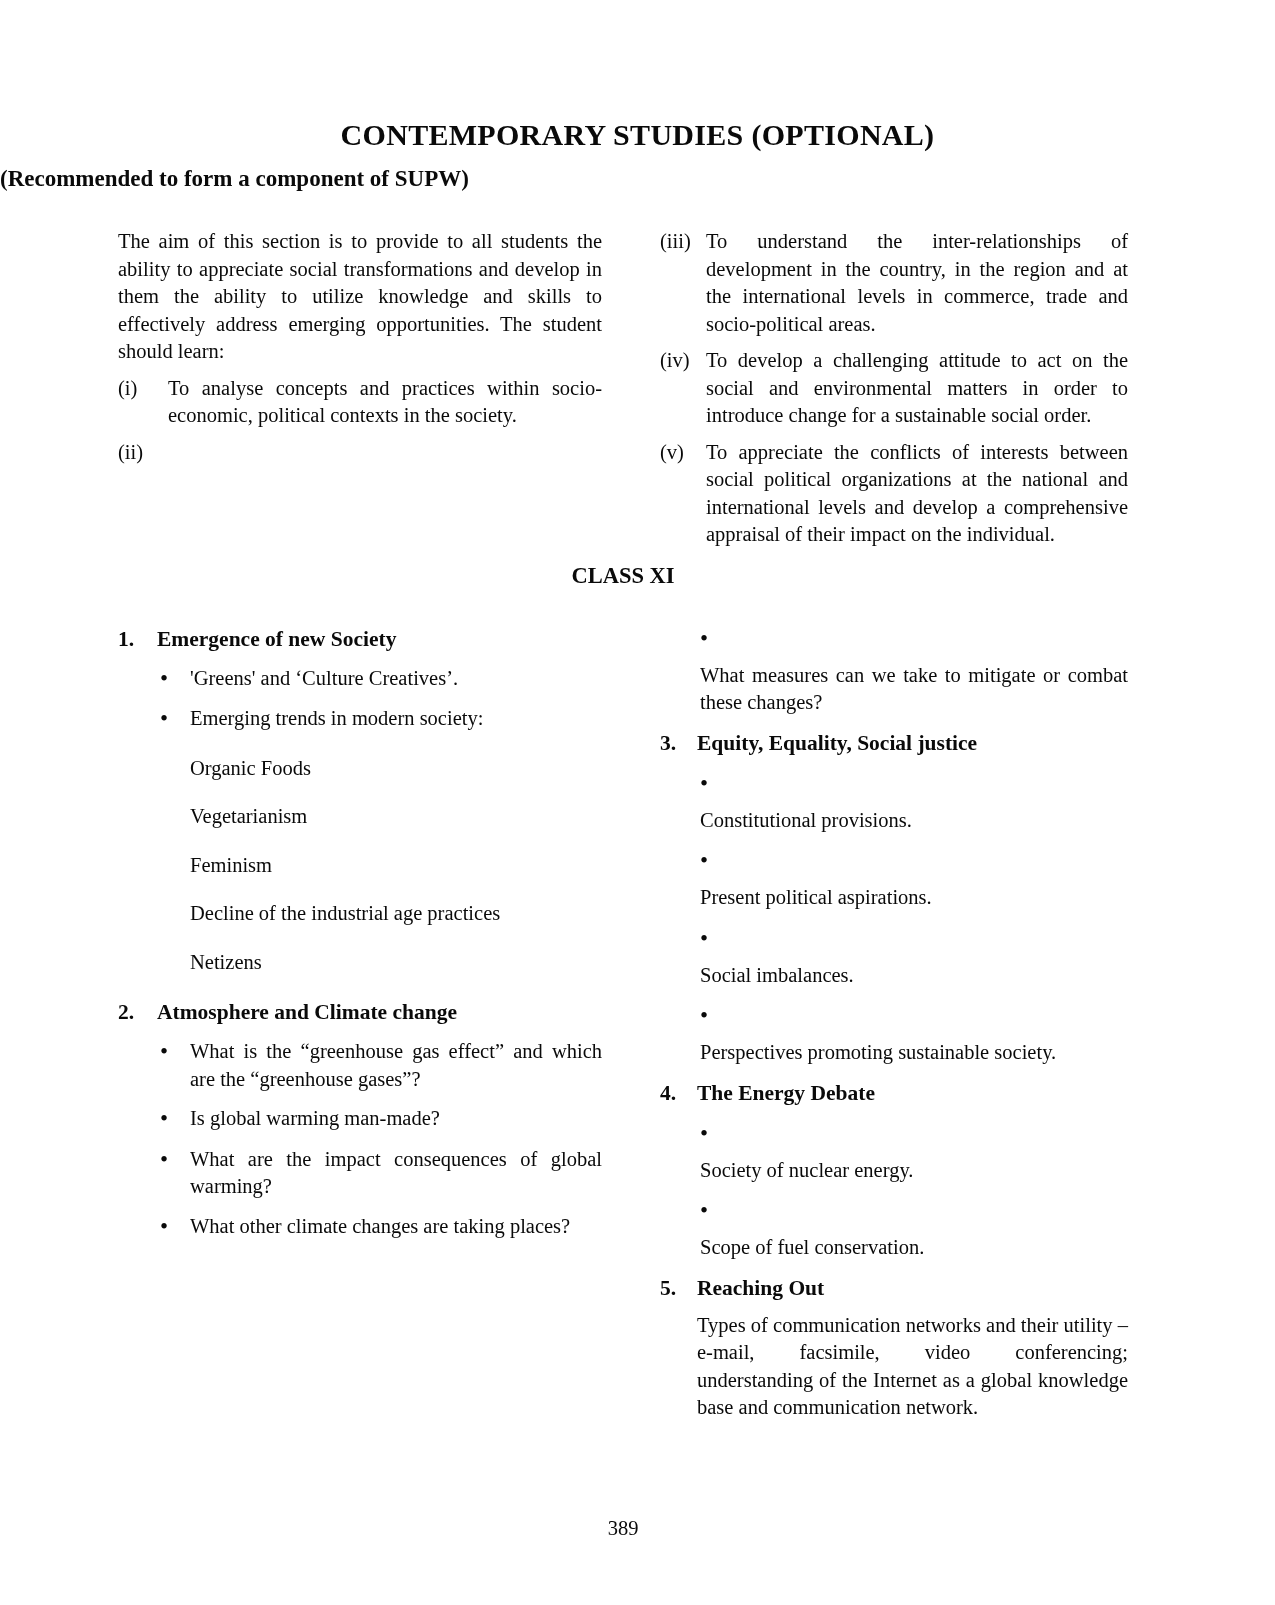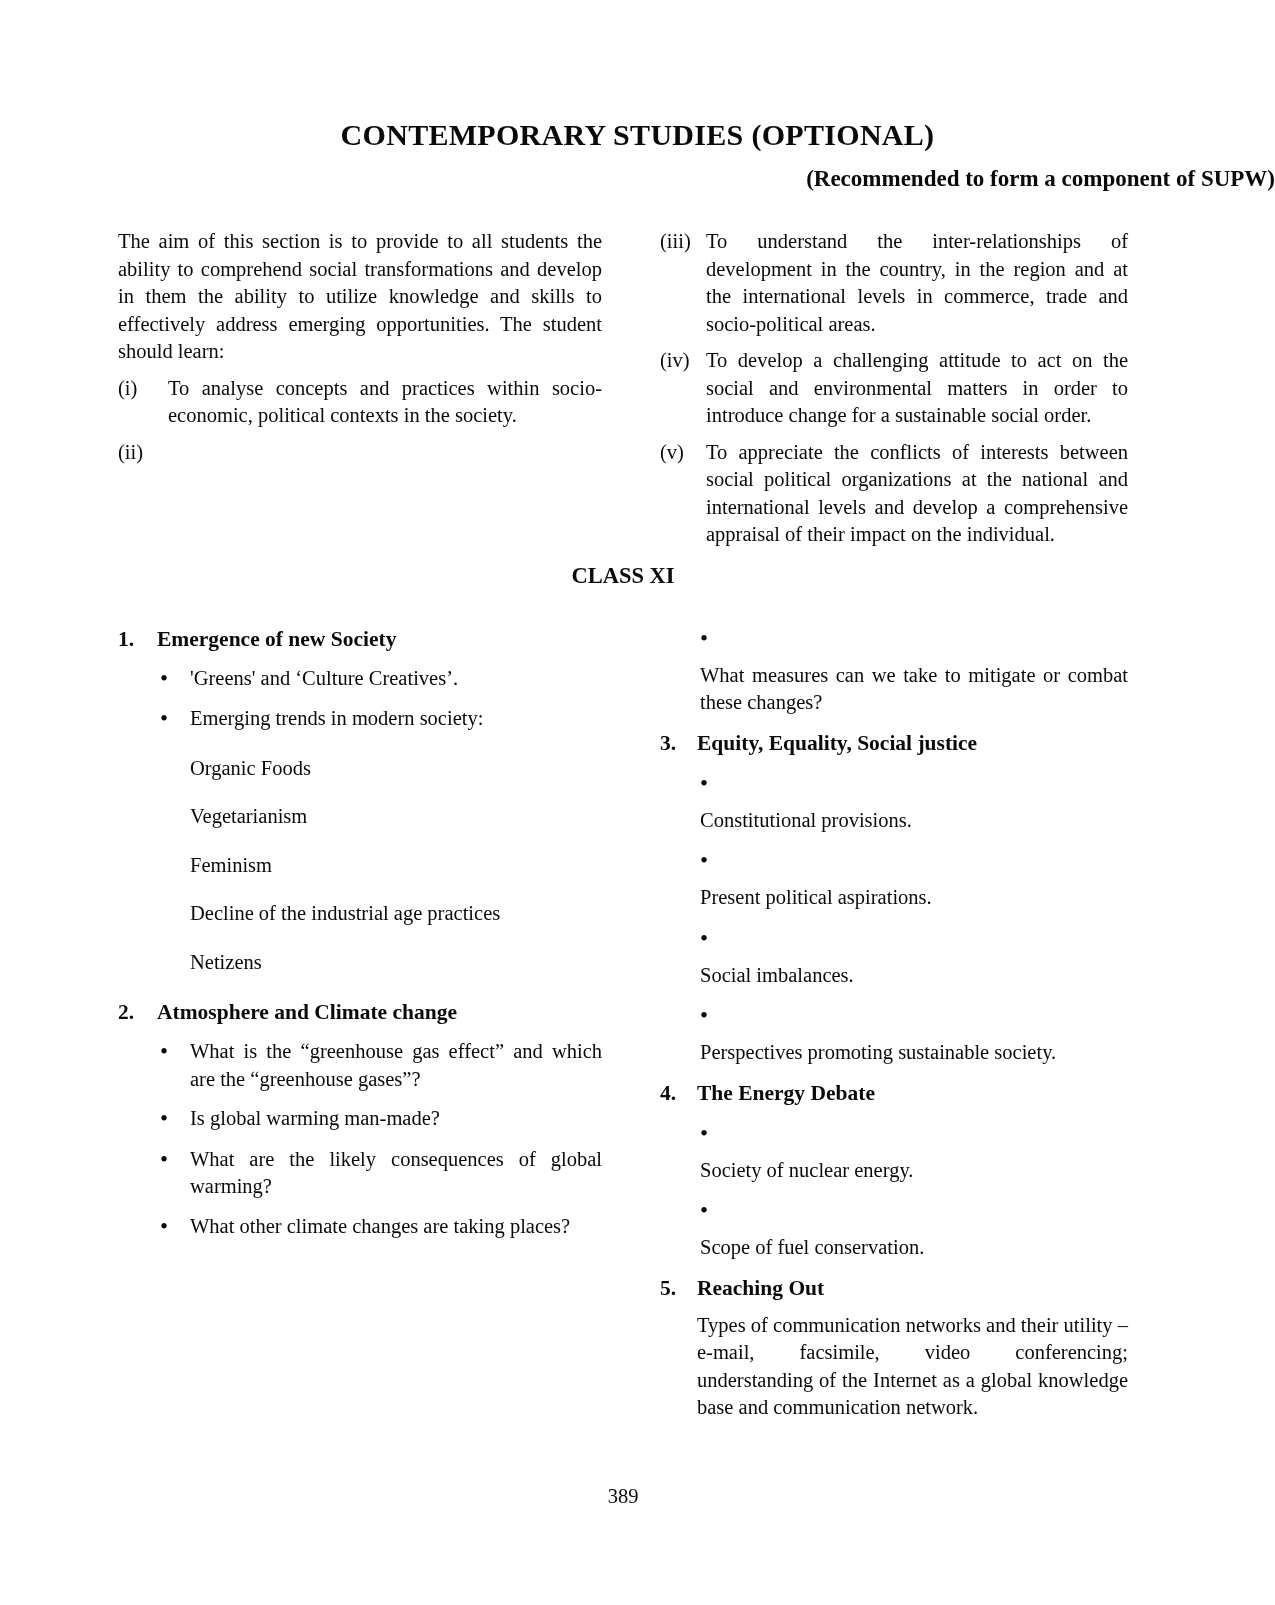--- a/index.html
+++ b/index.html
@@ -27,21 +27,21 @@
   .title {
     padding-top: 119px;
     text-align: center;
     font-size: 30px;
     line-height: 32px;
     font-weight: bold;
     letter-spacing: 0.3px;
   }
   .subtitle {
     margin-top: 15px;
-    text-align: right;
+    text-align: left;
     font-size: 23px;
     line-height: 25px;
     font-weight: bold;
   }
   .columns {
     display: flex;
     justify-content: space-between;
   }
   .col-left  { width: 484px; }
   .col-right { width: 468px; }
@@ -103,40 +103,40 @@
     line-height: 27.5px;
   }
   .sec-para {
     margin: 10px 0 0 37px;
     font-size: 20.5px;
     line-height: 27.5px;
     text-align: justify;
   }
   .page-number {
     position: absolute;
-    top: 1483px;
+    top: 1515px;
     left: 118px;
     width: 1010px;
     text-align: center;
     font-size: 20.5px;
     line-height: 27px;
   }
 </style>
 </head>
 <body>
 
 <div class="page">
 
   <div class="title">CONTEMPORARY STUDIES (OPTIONAL)</div>
   <div class="subtitle">(Recommended to form a component of SUPW)</div>
 
   <div class="content">
     <div class="columns intro">
       <div class="col-left">
-        <p class="para">The aim of this section is to provide to all students the ability to comprehend social transformations and develop in them the ability to utilize knowledge and skills to effectively address emerging opportunities. The student should learn:</p>
+        <p class="para">The aim of this section is to provide to all students the ability to appreciate social transformations and develop in them the ability to utilize knowledge and skills to effectively address emerging opportunities. The student should learn:</p>
         <div class="obj">
           <span class="obj-m">(i)</span>
           <span class="obj-t">To analyse concepts and practices within socio-economic, political contexts in the society.</span>
         </div>
         <div class="obj">
           <span class="obj-m">(ii)</span>
         </div>
       </div>
       <div class="col-right">
         <div class="obj" style="margin-top:0;">
@@ -185,21 +185,21 @@
         <div class="bullet-item">
           <span class="dot"></span>
           <span class="b-text">What is the “greenhouse gas effect” and which are the “greenhouse gases”?</span>
         </div>
         <div class="bullet-item">
           <span class="dot"></span>
           <span class="b-text">Is global warming man-made?</span>
         </div>
         <div class="bullet-item">
           <span class="dot"></span>
-          <span class="b-text">What are the likely consequences of global warming?</span>
+          <span class="b-text">What are the impact consequences of global warming?</span>
         </div>
         <div class="bullet-item">
           <span class="dot"></span>
           <span class="b-text">What other climate changes are taking places?</span>
         </div>
       </div>
 
       <div class="col-right">
 
         <div class="bullet-item" style="margin-top:0;">

